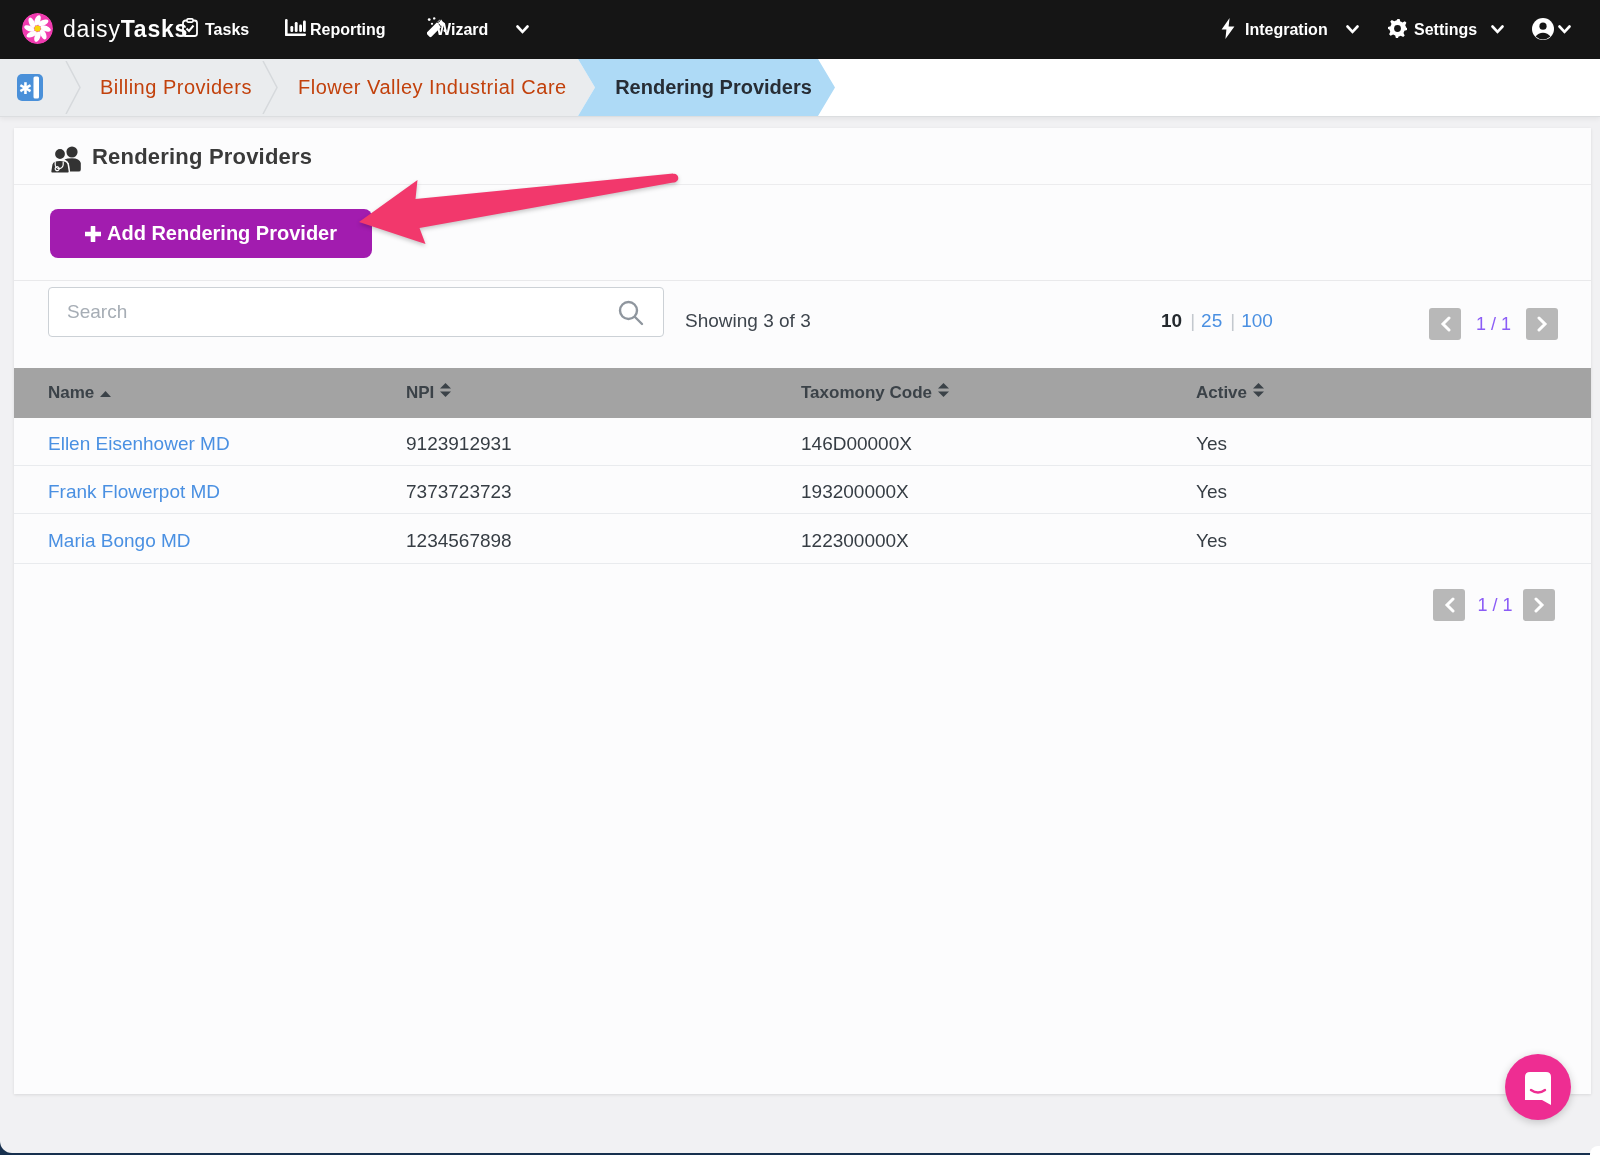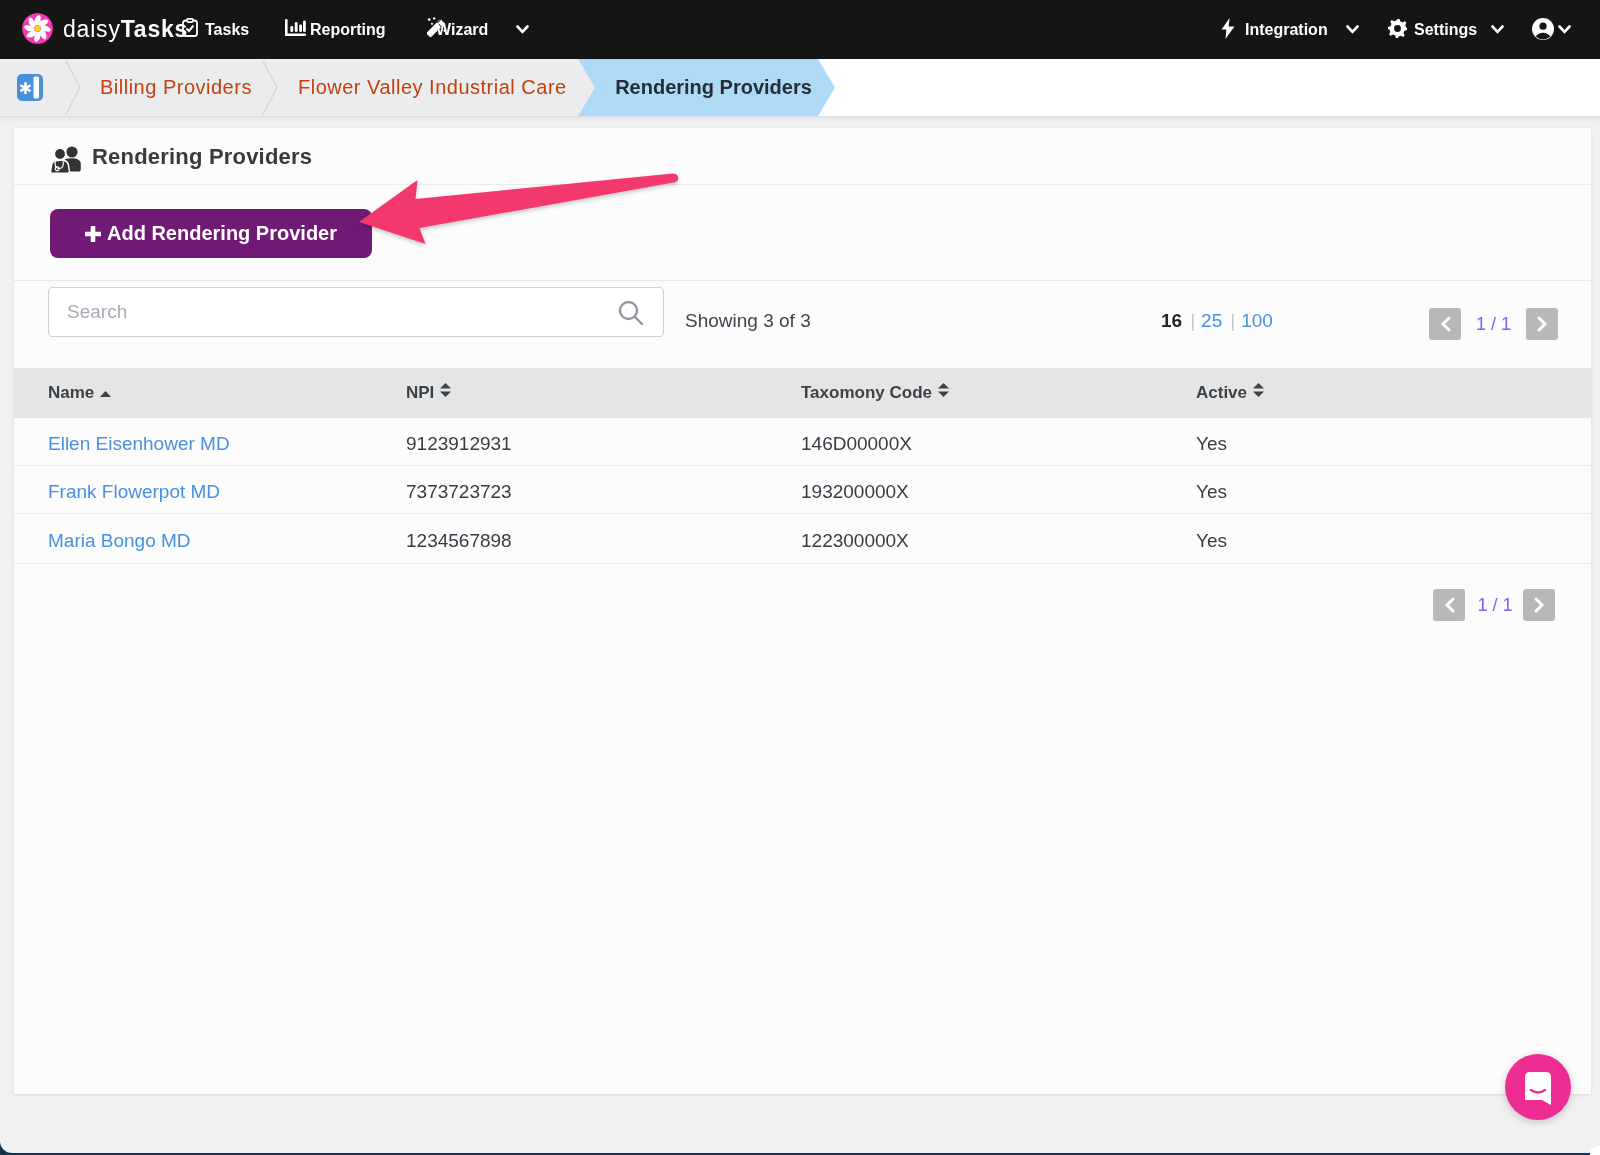--- a/index.html
+++ b/index.html
@@ -26,34 +26,34 @@
       clip-path:polygon(0 0, 240px 0, 257px 28.5px, 240px 57px, 0 57px, 17px 28.5px);
       color:#272d35; font-weight:bold; font-size:20px; text-align:center; line-height:57px; padding-left:14px; }
 
   
   .page { position:relative; }
   .card { position:absolute; left:14px; top:12px; width:1577px; height:966px; background:#fcfcfd; box-shadow:0 1px 3px rgba(0,0,0,0.10); }
   .card-head { position:relative; height:57px; border-bottom:1px solid #ececee; }
   .card-head h1 { position:absolute; left:78px; top:0; line-height:57px; font-size:22px; color:#3a3a3a; font-weight:bold; letter-spacing:0.2px; }
   .head-ico { position:absolute; left:36px; top:18px; }
   .btn-row { position:relative; height:96px; border-bottom:1px solid #e9e9eb; }
-  .addbtn { position:absolute; left:36px; top:24px; width:322px; height:49px; background:#701a75; border-radius:8px; color:#fff; font-weight:bold; font-size:20px; text-align:center; line-height:49px; }
+  .addbtn { position:absolute; left:36px; top:24px; width:322px; height:49px; background:#a21caf; border-radius:8px; color:#fff; font-weight:bold; font-size:20px; text-align:center; line-height:49px; }
   .search-row { position:relative; height:87px; }
   .sinput { position:absolute; left:34px; top:6px; width:616px; height:50px; border:1px solid #ccd1d6; border-radius:4px; background:#fff; }
   .sinput .ph { position:absolute; left:18px; top:0; line-height:48px; color:#a6adb5; font-size:19px; }
   .showing { position:absolute; left:671px; top:0; line-height:80px; color:#3e454d; font-size:19px; }
   .pagesize { position:absolute; left:1147px; top:0; line-height:80px; font-size:19px; color:#c3c8ce; }
   .pagesize b { color:#24292e; }
   .pagesize a { color:#4a90e2; text-decoration:none; }
   .pgr-btn { position:absolute; width:32px; height:32px; background:#b8b8b8; border-radius:3px; display:flex; align-items:center; justify-content:center; }
   .pgr-lab { position:absolute; font-size:18px; color:#8b5cf6; }
 
   
   table { width:100%; border-collapse:collapse; table-layout:fixed; }
-  th { background:#e5e5e5; height:50px; text-align:left; font-size:17px; color:#3b4248; padding-left:34px; }
+  th { background:#a3a3a3; height:50px; text-align:left; font-size:17px; color:#3b4248; padding-left:34px; }
   td { height:47px; border-bottom:1px solid #e9ebee; font-size:19px; color:#363d44; padding-left:34px; padding-top:6px; }
   tr.r2 td { height:48px; }
   tr.r3 td { height:50px; }
   tr.hdr th { border-bottom:none; }
   td a { color:#4a90e2; text-decoration:none; }
   .sorts { display:inline-block; vertical-align:1px; margin-left:6px; }
 
   
   .chat { position:absolute; left:1505px; top:1054px; width:66px; height:66px; border-radius:50%; background:#ee2d92; box-shadow:0 2px 8px rgba(0,0,0,0.2); display:flex; align-items:center; justify-content:center; }
   .corner-wht { position:absolute; right:0; bottom:0; width:10px; height:9px; background:#fff; border-top-left-radius:8px; }
@@ -183,21 +183,21 @@
       </div>
       <div class="search-row">
         <div class="sinput">
           <span class="ph">Search</span>
           <svg style="position:absolute;right:19px;top:12px" width="26" height="26" viewBox="0 0 26 26" fill="none" stroke="#8f969e" stroke-width="2.4">
               <circle cx="10.5" cy="10.5" r="8.5"></circle>
               <path d="M17 17 L24 24" stroke-linecap="round"></path>
             </svg>
         </div>
         <div class="showing">Showing 3 of 3</div>
-        <div class="pagesize"><b>16</b><span style="margin:0 6px 0 8px">|</span><a>25</a><span style="margin:0 6px 0 8px">|</span><a>100</a></div>
+        <div class="pagesize"><b>10</b><span style="margin:0 6px 0 8px">|</span><a>25</a><span style="margin:0 6px 0 8px">|</span><a>100</a></div>
         <div class="pgr-btn" style="left:1415px;top:27px">
             <svg width="11" height="16" viewBox="0 0 11 16" fill="none" stroke="#fff" stroke-width="3" stroke-linecap="round">
               <path d="M9 2 L3 8 L9 14"></path>
             </svg>
           </div>
         <div class="pgr-lab" style="left:1447px;top:27px;width:65px;text-align:center;line-height:32px">1 / 1</div>
         <div class="pgr-btn" style="left:1512px;top:27px">
             <svg width="11" height="16" viewBox="0 0 11 16" fill="none" stroke="#fff" stroke-width="3" stroke-linecap="round">
               <path d="M2 2 L8 8 L2 14"></path>
             </svg>

